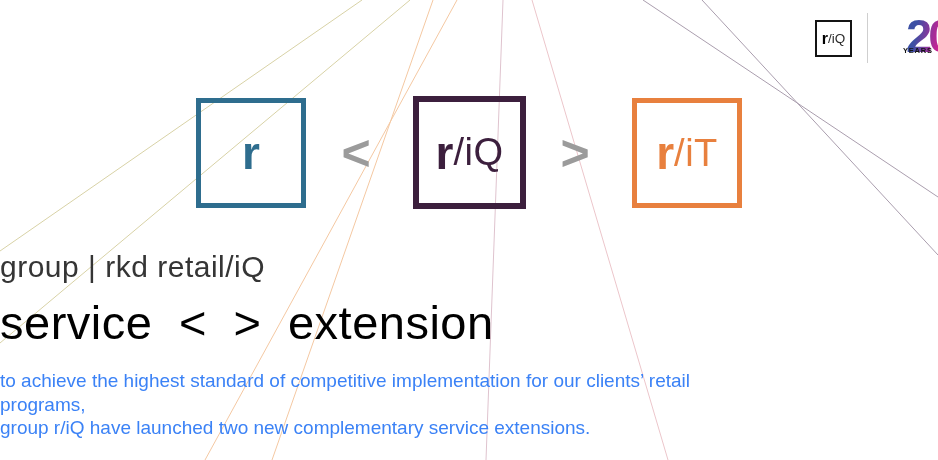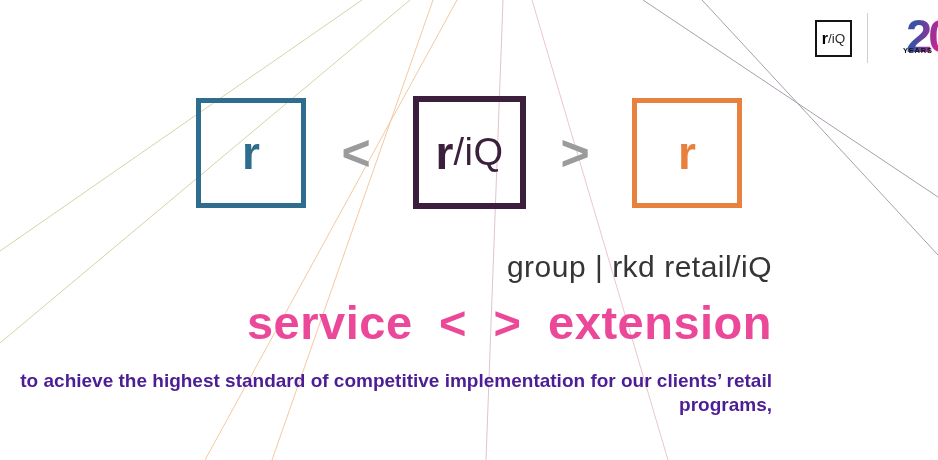--- a/index.html
+++ b/index.html
@@ -44,24 +44,24 @@
     font-size:47px;font-weight:700;letter-spacing:-4px;
     -webkit-background-clip:text;background-clip:text;color:transparent;
     background-image:linear-gradient(100deg,#3c50a4,#d01f93);
   }
   #years{
     position:absolute;left:903px;top:46px;
     font-size:7.5px;font-weight:700;letter-spacing:0.8px;color:#141414;text-align:center;
   }
 
   
-  .centered{position:absolute;left:0;width:772px;text-align:right;}
+  .centered{position:absolute;left:0;width:772px;text-align:left;}
   #tagline{top:249px;font-size:30px;line-height:36px;font-weight:400;color:#353535;letter-spacing:0.5px;}
-  #headline{top:297px;font-size:47px;line-height:52px;font-weight:700;color:#ec4899;word-spacing:13px;letter-spacing:0.5px;}
-  #paragraph{top:369px;font-size:19px;line-height:23.5px;font-weight:700;color:#4c1d95;}
+  #headline{top:297px;font-size:47px;line-height:52px;font-weight:400;color:#000000;word-spacing:13px;letter-spacing:0.5px;}
+  #paragraph{top:369px;font-size:19px;line-height:23.5px;font-weight:400;color:#3b82f6;}
 </style>
 </head>
 <body>
 
 <svg id="bg-svg">
     <line x1="362" y1="0" x2="0" y2="251" stroke="#d8d2a6" stroke-width="1"></line>
     <line x1="410" y1="0" x2="0" y2="343" stroke="#d8d2a6" stroke-width="1"></line>
     <line x1="457" y1="0" x2="205" y2="460" stroke="#f4c8a2" stroke-width="1"></line>
     <line x1="433" y1="0" x2="272" y2="460" stroke="#f4c8a2" stroke-width="1"></line>
     <line x1="503" y1="0" x2="486" y2="460" stroke="#dfc3ce" stroke-width="1"></line>
@@ -78,27 +78,29 @@
 
 <div class="brand-box" id="box-riq" style="color: rgb(60, 31, 61); border-color: rgb(60, 31, 61);">
   <span class="r">r</span>
     <span class="rest">/iQ</span>
 </div>
 
 <div class="chevron" id="chevron-right" style="color: rgb(155, 155, 155); border-color: rgb(155, 155, 155);">&gt;</div>
 
 <div class="brand-box" id="box-rit" style="color: rgb(232, 128, 62); border-color: rgb(232, 128, 62);">
   <span class="r">r</span>
+    <span class="rest">/iT</span>
 </div>
 
 <div id="mini-box">
   <span class="r">r</span>
     <span class="rest">/iQ</span>
 </div>
 <div id="logo-divider"></div>
 <div id="twenty" style="background-image: linear-gradient(100deg, rgb(60, 80, 164) 25%, rgb(208, 31, 147) 75%);">20</div>
 <div id="years">YEARS</div>
 
 <div class="centered" id="tagline">group | rkd retail/iQ</div>
 <div class="centered" id="headline">service &lt; &gt; extension</div>
 <div class="centered" id="paragraph">
   <div>to achieve the highest standard of competitive implementation for our clients’ retail programs,</div>
+  <div>group r/iQ have launched two new complementary service extensions.</div>
 </div>
 
 </body></html>

